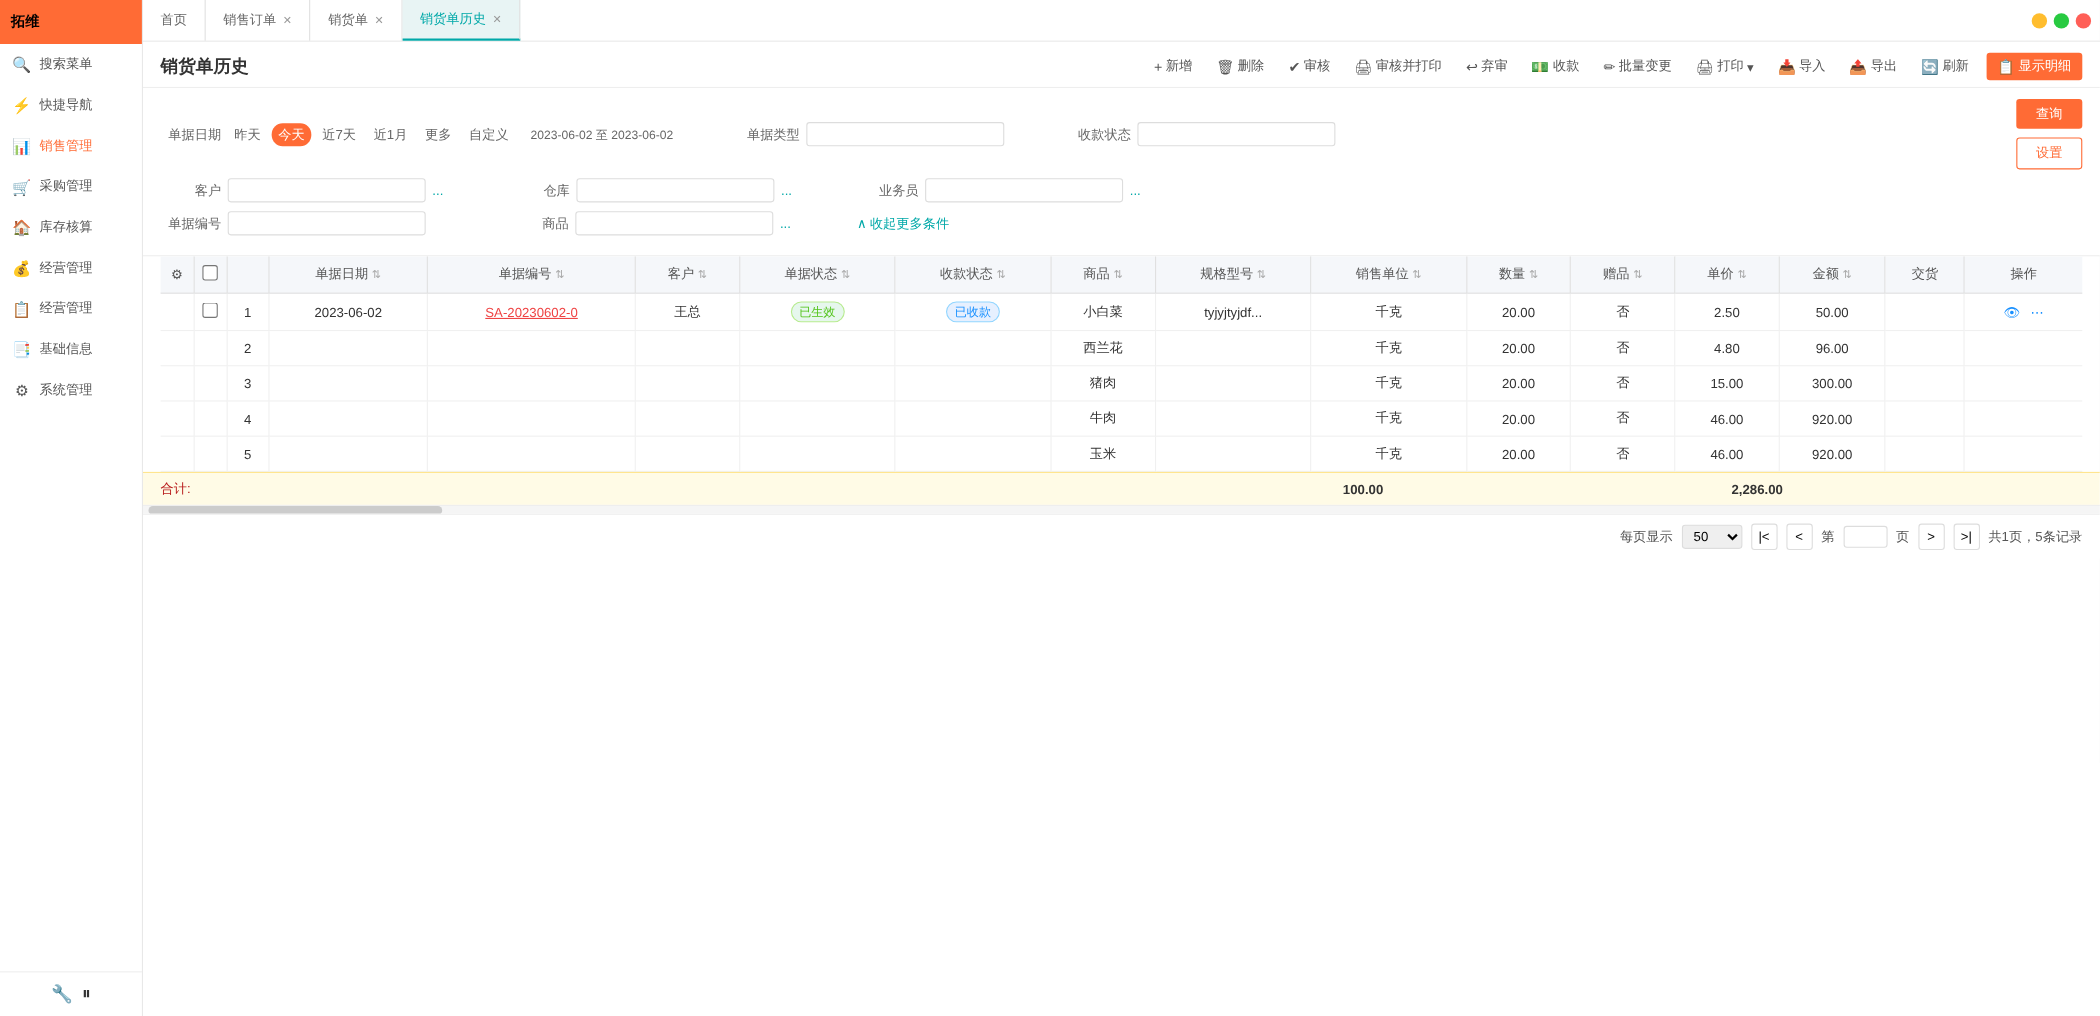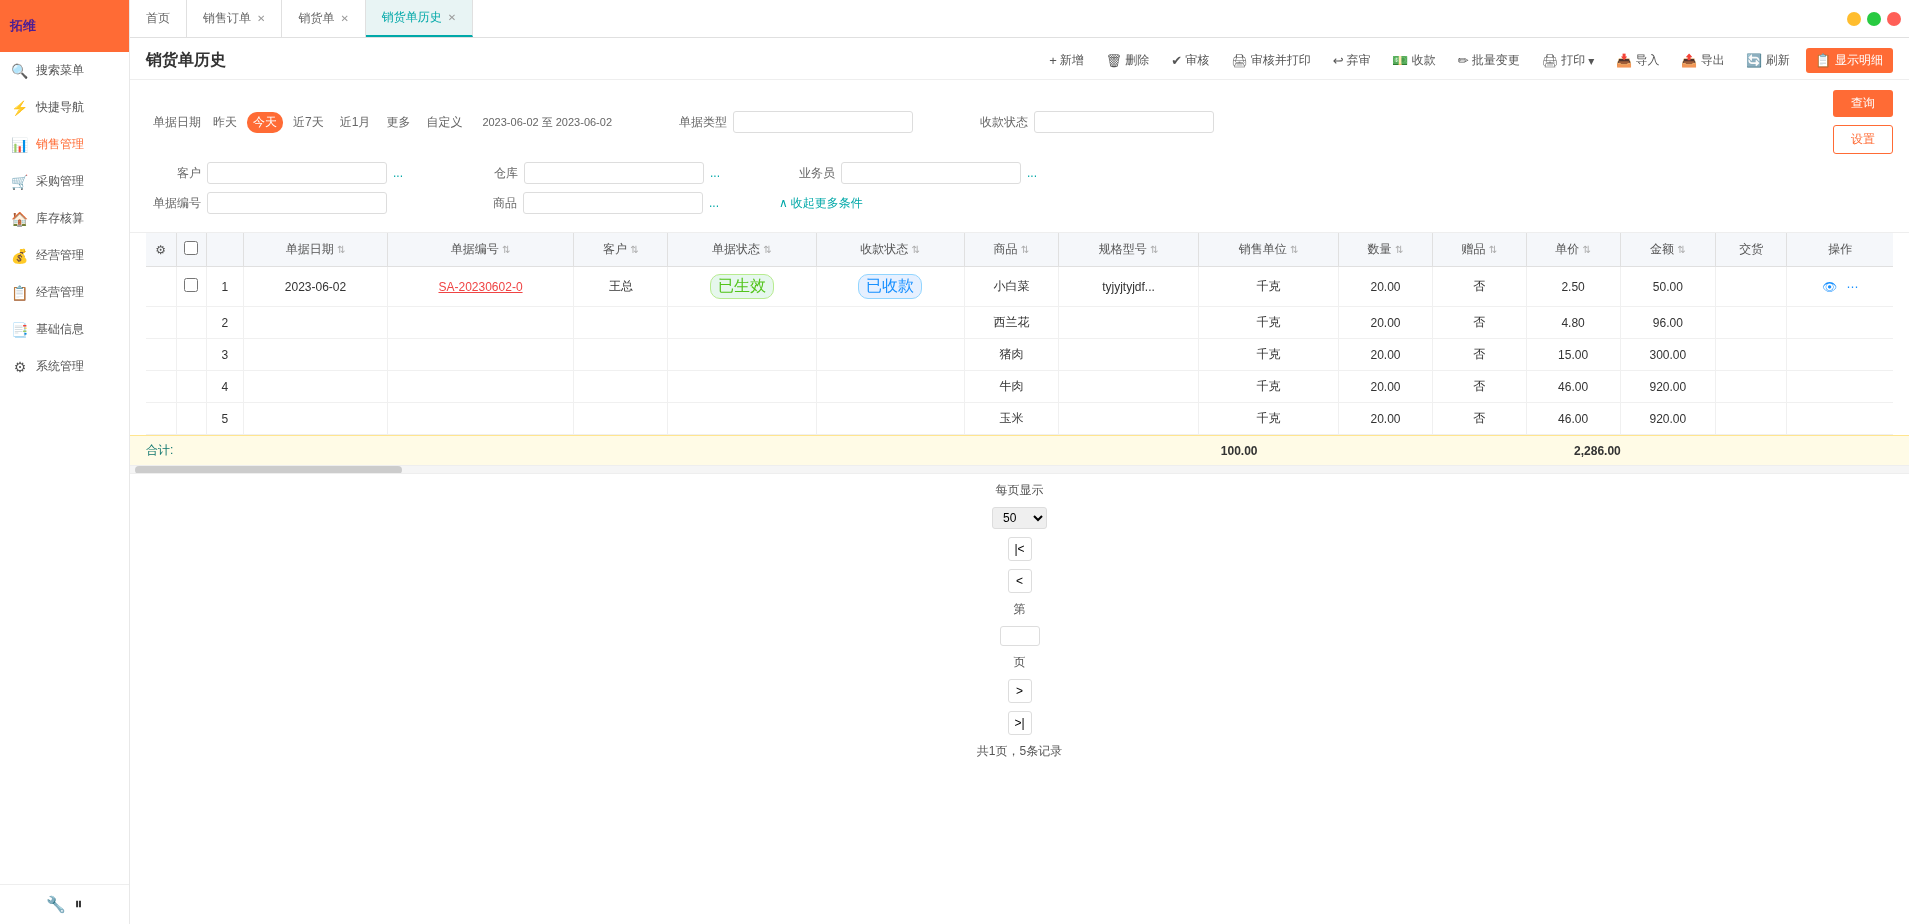--- a/index.html
+++ b/index.html
@@ -1,20 +1,20 @@
 <!DOCTYPE html>
 <html><head>
   <meta charset="utf-8">
   <style>
     * { box-sizing: border-box; margin: 0; padding: 0; }
     body { font-family: 'Microsoft YaHei', Arial, sans-serif; font-size: 12px; color: #333; background: #f5f5f5; display: flex; height: 924px; overflow: hidden; }
 
     
     .sidebar { width: 130px; background: #fff; border-right: 1px solid #e8e8e8; display: flex; flex-direction: column; height: 100%; }
-    .sidebar-logo { height: 52px; background: #ff6b35; display: flex; align-items: center; padding: 0 10px; color: #4c1d95; font-size: 13px; font-weight: bold; }
+    .sidebar-logo { height: 40px; background: #ff6b35; display: flex; align-items: center; padding: 0 10px; color: #000000; font-size: 13px; font-weight: bold; }
     .sidebar-item { display: flex; align-items: center; padding: 10px 12px; cursor: pointer; color: #555; gap: 8px; font-size: 12px; }
     .sidebar-item.active { color: #ff6b35; }
     .sidebar-icon { width: 16px; height: 16px; display: inline-flex; align-items: center; justify-content: center; font-size: 14px; }
     .sidebar-bottom { margin-top: auto; padding: 10px; display: flex; gap: 8px; justify-content: center; border-top: 1px solid #eee; }
 
     
     .main { flex: 1; display: flex; flex-direction: column; height: 100%; overflow: hidden; }
 
     
     .tabbar { height: 40px; background: #fff; border-bottom: 1px solid #e0e0e0; display: flex; align-items: stretch; }
@@ -58,35 +58,35 @@
     .table-area { padding: 0 16px; overflow-x: auto; }
     table { width: 100%; border-collapse: collapse; font-size: 12px; }
     thead tr { background: #f5f7fa; }
     th { padding: 8px 6px; border-bottom: 1px solid #e0e0e0; border-right: 1px solid #e0e0e0; color: #555; font-weight: normal; text-align: center; white-space: nowrap; cursor: pointer; }
     th:last-child { border-right: none; }
     td { padding: 7px 6px; border-bottom: 1px solid #f0f0f0; border-right: 1px solid #f0f0f0; text-align: center; color: #333; }
     td:last-child { border-right: none; }
     .th-gear { width: 30px; }
     .th-check { width: 30px; }
     .sort-icon { color: #aaa; font-size: 10px; }
-    .badge { display: inline-block; padding: 1px 7px; border-radius: 10px; font-size: 16px; }
+    .badge { display: inline-block; padding: 1px 7px; border-radius: 10px; font-size: 11px; }
     .badge-green { background: #e6f7ed; color: #52c41a; border: 1px solid #b7eb8f; }
     .badge-blue { background: #e6f0ff; color: #1890ff; border: 1px solid #91d5ff; }
     .link-text { color: #ef4444; cursor: pointer; text-decoration: underline; }
     .op-btn { color: #1890ff; cursor: pointer; font-size: 12px; margin: 0 3px; }
     .checkbox { width: 14px; height: 14px; }
 
     
     .table-footer { background: #fffbe6; border-top: 1px solid #ffe58f; padding: 6px 16px; display: flex; align-items: center; font-size: 12px; }
-    .footer-label { color: #0f766e; margin-right: 20px; }
+    .footer-label { color: #b91c1c; margin-right: 20px; }
     .footer-vals { display: flex; flex: 1; }
     .footer-val { flex: 1; text-align: center; font-weight: bold; }
 
     
-    .pagination { display: flex; align-items: center; justify-content: flex-end; padding: 8px 16px; gap: 8px; font-size: 12px; color: #555; background: #fff; border-top: 1px solid #eee; flex-direction: column; }
+    .pagination { display: flex; align-items: center; justify-content: flex-end; padding: 8px 16px; gap: 8px; font-size: 12px; color: #555; background: #fff; border-top: 1px solid #eee; }
     .page-size-select { border: 1px solid #ddd; border-radius: 3px; padding: 2px 6px; font-size: 12px; }
     .page-btn { width: 24px; height: 24px; border: 1px solid #ddd; border-radius: 3px; background: #fff; cursor: pointer; display: inline-flex; align-items: center; justify-content: center; font-size: 12px; }
     .page-input { width: 40px; border: 1px solid #ddd; border-radius: 3px; padding: 2px 6px; text-align: center; font-size: 12px; }
     .scrollbar-area { height: 8px; background: #f5f5f5; border-top: 1px solid #eee; }
     .scrollbar-thumb { height: 8px; width: 15%; background: #ccc; border-radius: 4px; margin-left: 5px; }
   </style>
 </head>
 <body>
 
 <div class="sidebar">

